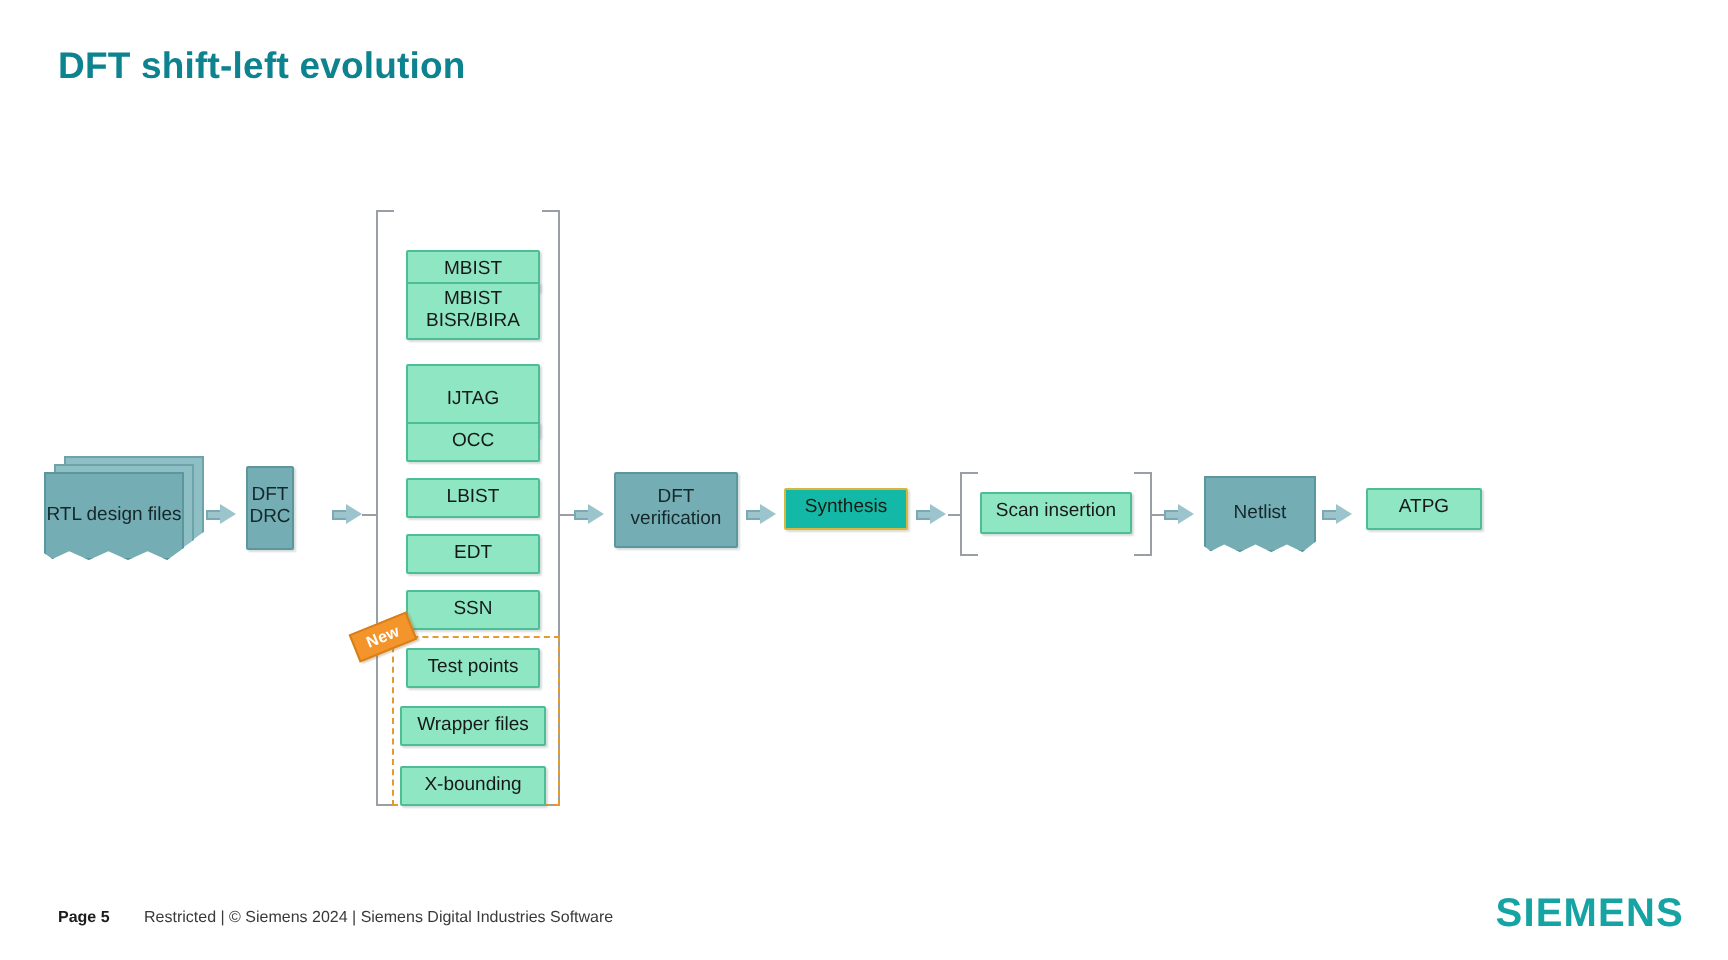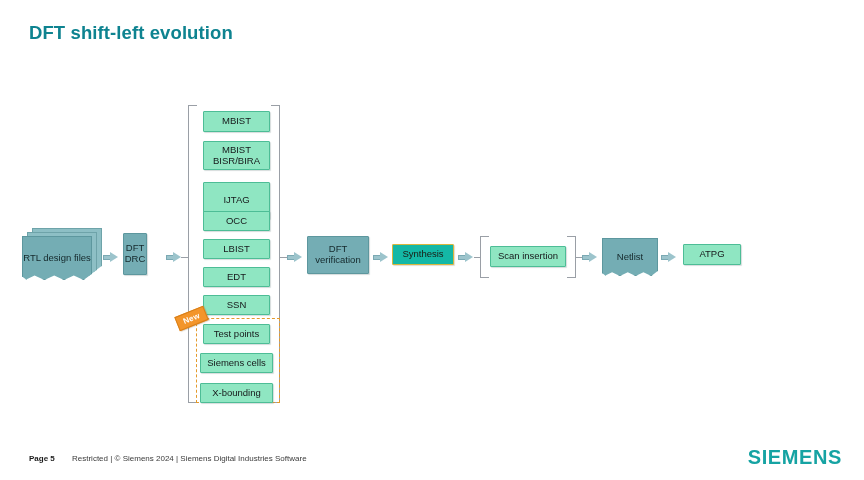--- a/index.html
+++ b/index.html
@@ -245,21 +245,21 @@
 
   <div class="stub" style="left:181px; top:257px; width:7px;"></div>
 
   <div class="bracket-pair" style="left:188px; top:105px; width:92px; height:298px;">
     <div class="bk l"></div>
     <div class="bk r"></div>
   </div>
 
   <div class="dashed-group" style="left:196px; top:318px; width:84px; height:85px;"></div>
 
-  <div class="node box-green" style="left:203px; top:111px; width:67px; height:21px;">
+  <div class="node box-green" style="left:203px; top:125px; width:67px; height:21px;">
     <span>MBIST</span>
   </div>
 
   <div class="node box-green" style="left:203px; top:141px; width:67px; height:29px;">
     <span>MBIST BISR/BIRA</span>
   </div>
 
   <div class="node box-green" style="left:203px; top:182px; width:67px; height:37px;">
     <span>IJTAG</span>
   </div>
@@ -278,21 +278,21 @@
 
   <div class="node box-green" style="left:203px; top:295px; width:67px; height:20px;">
     <span>SSN</span>
   </div>
 
   <div class="node box-green" style="left:203px; top:324px; width:67px; height:20px;">
     <span>Test points</span>
   </div>
 
   <div class="node box-green" style="left:200px; top:353px; width:73px; height:20px;">
-    <span>Siemens cells</span>
+    <span>Wrapper files</span>
   </div>
 
   <div class="node box-green" style="left:200px; top:383px; width:73px; height:20px;">
     <span>X-bounding</span>
   </div>
 
   <div id="new-badge" style="left:176px; top:311px;">New</div>
 
   <div class="stub" style="left:280px; top:257px; width:7px;"></div>
 

